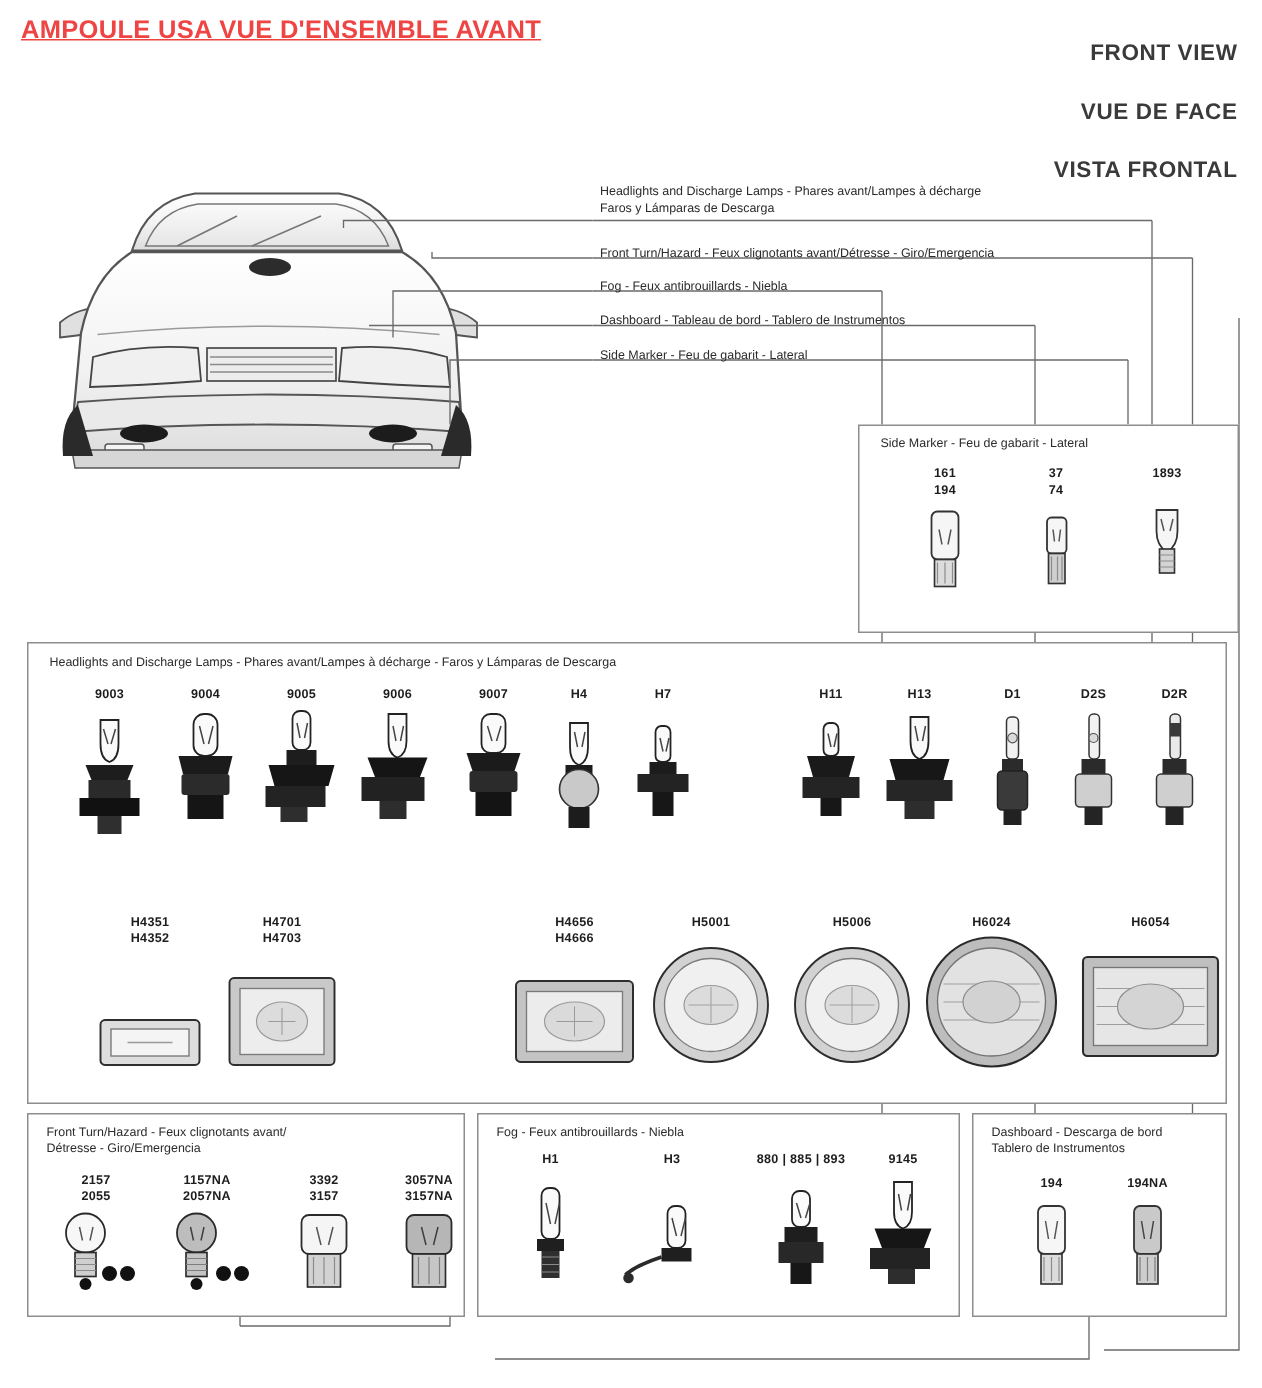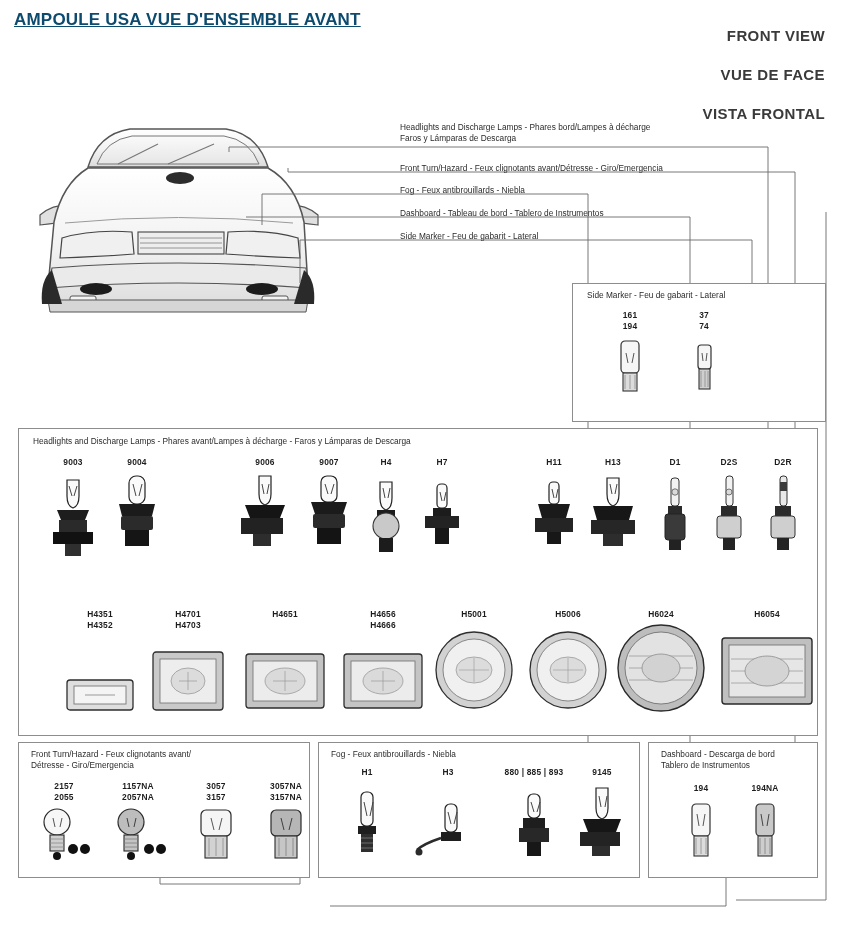--- a/index.html
+++ b/index.html
@@ -9,21 +9,21 @@
     font-family:"Liberation Sans", sans-serif;
     color:#1a1a1a;
     position:relative;
     overflow:hidden;
   }
   .page{position:relative;width:841px;height:925px;}
 
   
   #page-title{
     position:absolute;left:14px;top:10px;
-    font-size:17px;font-weight:bold;color:#0c4a6e;
+    font-size:17px;font-weight:bold;color:#ef4444;
     text-decoration:underline;letter-spacing:.2px;
     white-space:nowrap;
   }
   #view-label{
     position:absolute;right:16px;top:6px;
     text-align:right;font-weight:bold;font-size:15px;
     color:#3a3a3a;line-height:19px;letter-spacing:.4px;
   }
   #view-label div{white-space:nowrap;margin-top:20px;}
 
@@ -149,21 +149,21 @@
       <path d="M160 884 H300 V877"></path>
       <path d="M160 884 V800"></path>
       <path d="M330 906 H726 V884"></path>
       <path d="M726 884 V877"></path>
       <path d="M826 212 V900 H736"></path>
     </g>
   </svg>
 
   <div class="callouts">
     <div class="callout" style="left:8px;top:4px;">
-      <span>Headlights and Discharge Lamps - Phares bord/Lampes à décharge</span>
+      <span>Headlights and Discharge Lamps - Phares avant/Lampes à décharge</span>
       <span class="l2">Faros y Lámparas de Descarga</span>
     </div>
     <div class="callout" style="left:8px;top:45px;">
       <span>Front Turn/Hazard - Feux clignotants avant/Détresse - Giro/Emergencia</span>
     </div>
     <div class="callout" style="left:8px;top:67px;">
       <span>Fog - Feux antibrouillards - Niebla</span>
     </div>
     <div class="callout" style="left:8px;top:90px;">
       <span>Dashboard - Tableau de bord - Tablero de Instrumentos</span>
@@ -195,20 +195,31 @@
       <div class="art">
         <svg width="46" height="62" viewBox="0 0 46 62">
           <rect x="17" y="10" width="13" height="24" rx="3" fill="#f6f6f6" stroke="#333" stroke-width="1.2"></rect>
           <path d="M21 18 l1 8 m4 -8 l-1 8" stroke="#555" stroke-width="1"></path>
           <rect x="18" y="34" width="11" height="20" fill="#cfcfcf" stroke="#333" stroke-width="1.1"></rect>
           <path d="M20 36 v16 M24 36 v16 M27 36 v16" stroke="#8b8b8b" stroke-width=".8"></path>
         </svg>
       </div>
     </div>
 
+    <div class="item" style="left:172px;top:26px;width:66px;">
+      <div class="code">1893</div>
+      <div class="art" style="margin-top:15px;">
+        <svg width="46" height="56" viewBox="0 0 46 56">
+          <path d="M16 4 h14 v14 q0 10 -7 14 q-7 -4 -7 -14 z" fill="#f6f6f6" stroke="#333" stroke-width="1.2"></path>
+          <path d="M19 10 l2 8 m6 -8 l-2 8" stroke="#555" stroke-width="1"></path>
+          <rect x="18" y="30" width="10" height="16" fill="#d4d4d4" stroke="#333" stroke-width="1.1"></rect>
+          <path d="M18 34 h10 M18 38 h10 M18 42 h10" stroke="#8b8b8b" stroke-width=".8"></path>
+        </svg>
+      </div>
+    </div>
   </div>
 
   <div class="panel" style="left:18px;top:428px;width:800px;height:308px;">
     <div class="panel-title" style="left:14px;top:7px;">Headlights and Discharge Lamps - Phares avant/Lampes à décharge - Faros y Lámparas de Descarga</div>
 
     <div class="item" style="left:24px;top:28px;width:60px;">
       <div class="code">9003</div>
       <div class="art">
         <svg width="60" height="95" viewBox="0 0 60 95">
           <path d="M24 8 h12 v16 q0 10 -6 12 q-6 -2 -6 -12 z" fill="#fafafa" stroke="#222" stroke-width="1.2"></path>
@@ -227,20 +238,33 @@
         <svg width="60" height="95" viewBox="0 0 60 95">
           <rect x="22" y="4" width="16" height="28" rx="7" fill="#fafafa" stroke="#222" stroke-width="1.2"></rect>
           <path d="M26 12 l3 12 m6 -12 l-3 12" stroke="#444" stroke-width="1"></path>
           <path d="M12 32 h36 l-3 12 h-30 z" fill="#1b1b1b"></path>
           <rect x="14" y="44" width="32" height="14" rx="2" fill="#2b2b2b"></rect>
           <path d="M18 58 h24 v16 h-24 z" fill="#151515"></path>
         </svg>
       </div>
     </div>
 
+    <div class="item" style="left:152px;top:28px;width:60px;">
+      <div class="code">9005</div>
+      <div class="art">
+        <svg width="60" height="95" viewBox="0 0 60 95">
+          <rect x="24" y="2" width="12" height="26" rx="5" fill="#fafafa" stroke="#222" stroke-width="1.2"></rect>
+          <path d="M27 10 l2 10 m5 -10 l-2 10" stroke="#444" stroke-width="1"></path>
+          <rect x="20" y="28" width="20" height="10" fill="#1d1d1d"></rect>
+          <path d="M8 38 h44 l-4 14 h-36 z" fill="#161616"></path>
+          <path d="M6 52 h40 v14 h-40 z" fill="#232323"></path>
+          <rect x="16" y="66" width="18" height="10" fill="#2e2e2e"></rect>
+        </svg>
+      </div>
+    </div>
 
     <div class="item" style="left:216px;top:28px;width:60px;">
       <div class="code">9006</div>
       <div class="art">
         <svg width="60" height="95" viewBox="0 0 60 95">
           <path d="M24 4 h12 v18 q0 9 -6 11 q-6 -2 -6 -11 z" fill="#fafafa" stroke="#222" stroke-width="1.2"></path>
           <path d="M27 12 l2 10 m5 -10 l-2 10" stroke="#444" stroke-width="1"></path>
           <path d="M10 33 h40 l-5 13 h-30 z" fill="#151515"></path>
           <path d="M6 46 h42 v16 h-42 z" fill="#222"></path>
           <rect x="18" y="62" width="18" height="12" fill="#2d2d2d"></rect>
@@ -371,31 +395,20 @@
       <div class="art" style="margin-top:18px;">
         <svg width="78" height="66" viewBox="0 0 78 66">
           <rect x="4" y="4" width="70" height="58" rx="3" fill="#c9c9c9" stroke="#2e2e2e" stroke-width="1.3"></rect>
           <rect x="11" y="11" width="56" height="44" fill="#ededed" stroke="#7a7a7a" stroke-width=".9"></rect>
           <ellipse cx="39" cy="33" rx="17" ry="13" fill="#dcdcdc" stroke="#9a9a9a" stroke-width=".8"></ellipse>
           <path d="M30 33 h18 M39 24 v18" stroke="#9a9a9a" stroke-width=".7"></path>
         </svg>
       </div>
     </div>
 
-    <div class="item" style="left:224px;top:180px;width:84px;">
-      <div class="code">H4651</div>
-      <div class="art" style="margin-top:28px;">
-        <svg width="84" height="66" viewBox="0 0 84 66">
-          <rect x="3" y="6" width="78" height="54" rx="3" fill="#c4c4c4" stroke="#2e2e2e" stroke-width="1.3"></rect>
-          <rect x="10" y="13" width="64" height="40" fill="#ececec" stroke="#7a7a7a" stroke-width=".9"></rect>
-          <ellipse cx="42" cy="33" rx="20" ry="13" fill="#dadada" stroke="#9a9a9a" stroke-width=".8"></ellipse>
-          <path d="M30 33 h24 M42 23 v20" stroke="#9a9a9a" stroke-width=".7"></path>
-        </svg>
-      </div>
-    </div>
 
     <div class="item" style="left:322px;top:180px;width:84px;">
       <div class="code">H4656</div>
       <div class="code">H4666</div>
       <div class="art" style="margin-top:18px;">
         <svg width="84" height="66" viewBox="0 0 84 66">
           <rect x="3" y="6" width="78" height="54" rx="3" fill="#c4c4c4" stroke="#2e2e2e" stroke-width="1.3"></rect>
           <rect x="10" y="13" width="64" height="40" fill="#ececec" stroke="#7a7a7a" stroke-width=".9"></rect>
           <ellipse cx="42" cy="33" rx="20" ry="13" fill="#dadada" stroke="#9a9a9a" stroke-width=".8"></ellipse>
           <path d="M30 33 h24 M42 23 v20" stroke="#9a9a9a" stroke-width=".7"></path>
@@ -482,21 +495,21 @@
           <rect x="21" y="29" width="14" height="16" fill="#c4c4c4" stroke="#2a2a2a" stroke-width="1.1"></rect>
           <path d="M21 33 h14 M21 37 h14 M21 41 h14" stroke="#7d7d7d" stroke-width=".8"></path>
           <circle cx="28" cy="50" r="4" fill="#111"></circle>
           <circle cx="46" cy="43" r="5" fill="#111"></circle>
           <circle cx="58" cy="43" r="5" fill="#111"></circle>
         </svg>
       </div>
     </div>
 
     <div class="item" style="left:166px;top:38px;width:62px;">
-      <div class="code">3057</div>
+      <div class="code">3392</div>
       <div class="code">3157</div>
       <div class="art">
         <svg width="62" height="60" viewBox="0 0 62 60">
           <rect x="16" y="4" width="30" height="26" rx="5" fill="#f5f5f5" stroke="#2a2a2a" stroke-width="1.2"></rect>
           <path d="M26 12 l3 12 m8 -12 l-3 12" stroke="#555" stroke-width="1"></path>
           <rect x="20" y="30" width="22" height="22" fill="#d2d2d2" stroke="#2a2a2a" stroke-width="1.1"></rect>
           <path d="M24 32 v18 M31 32 v18 M38 32 v18" stroke="#8b8b8b" stroke-width=".8"></path>
         </svg>
       </div>
     </div>

